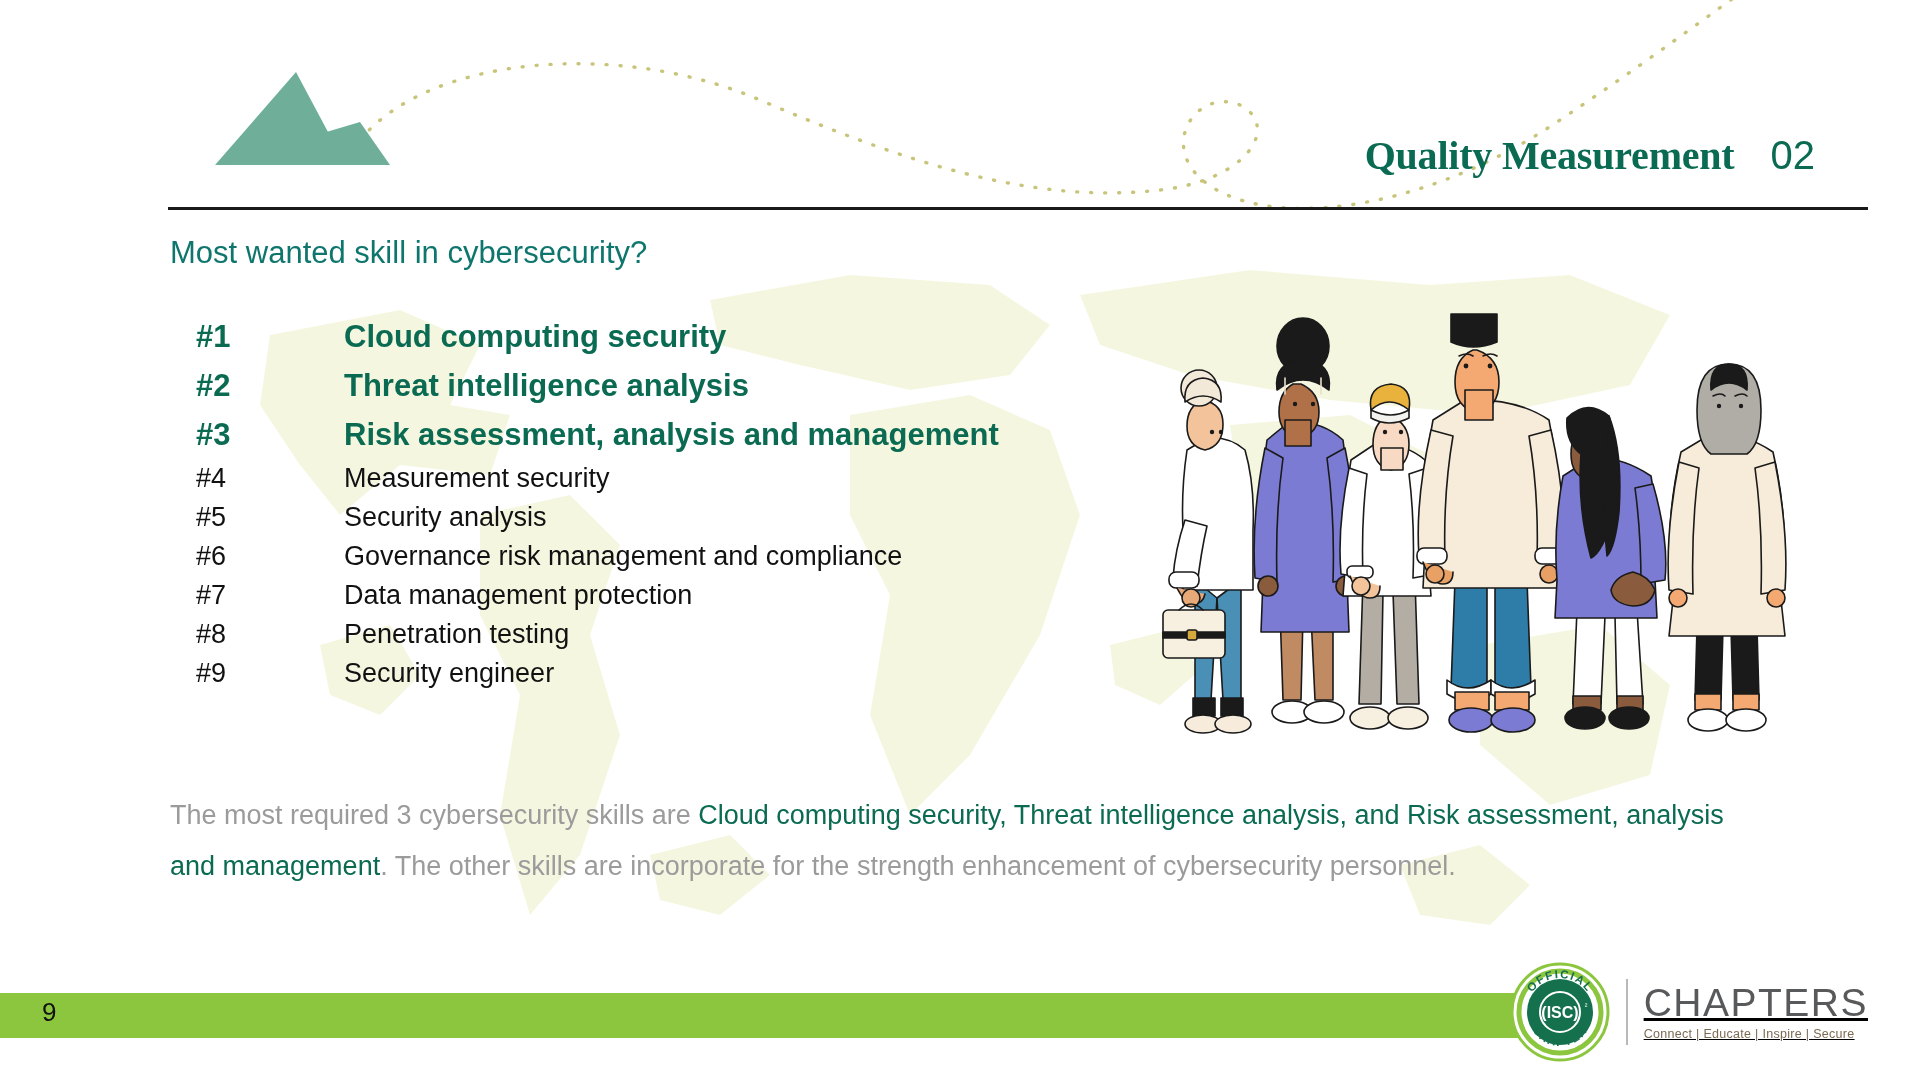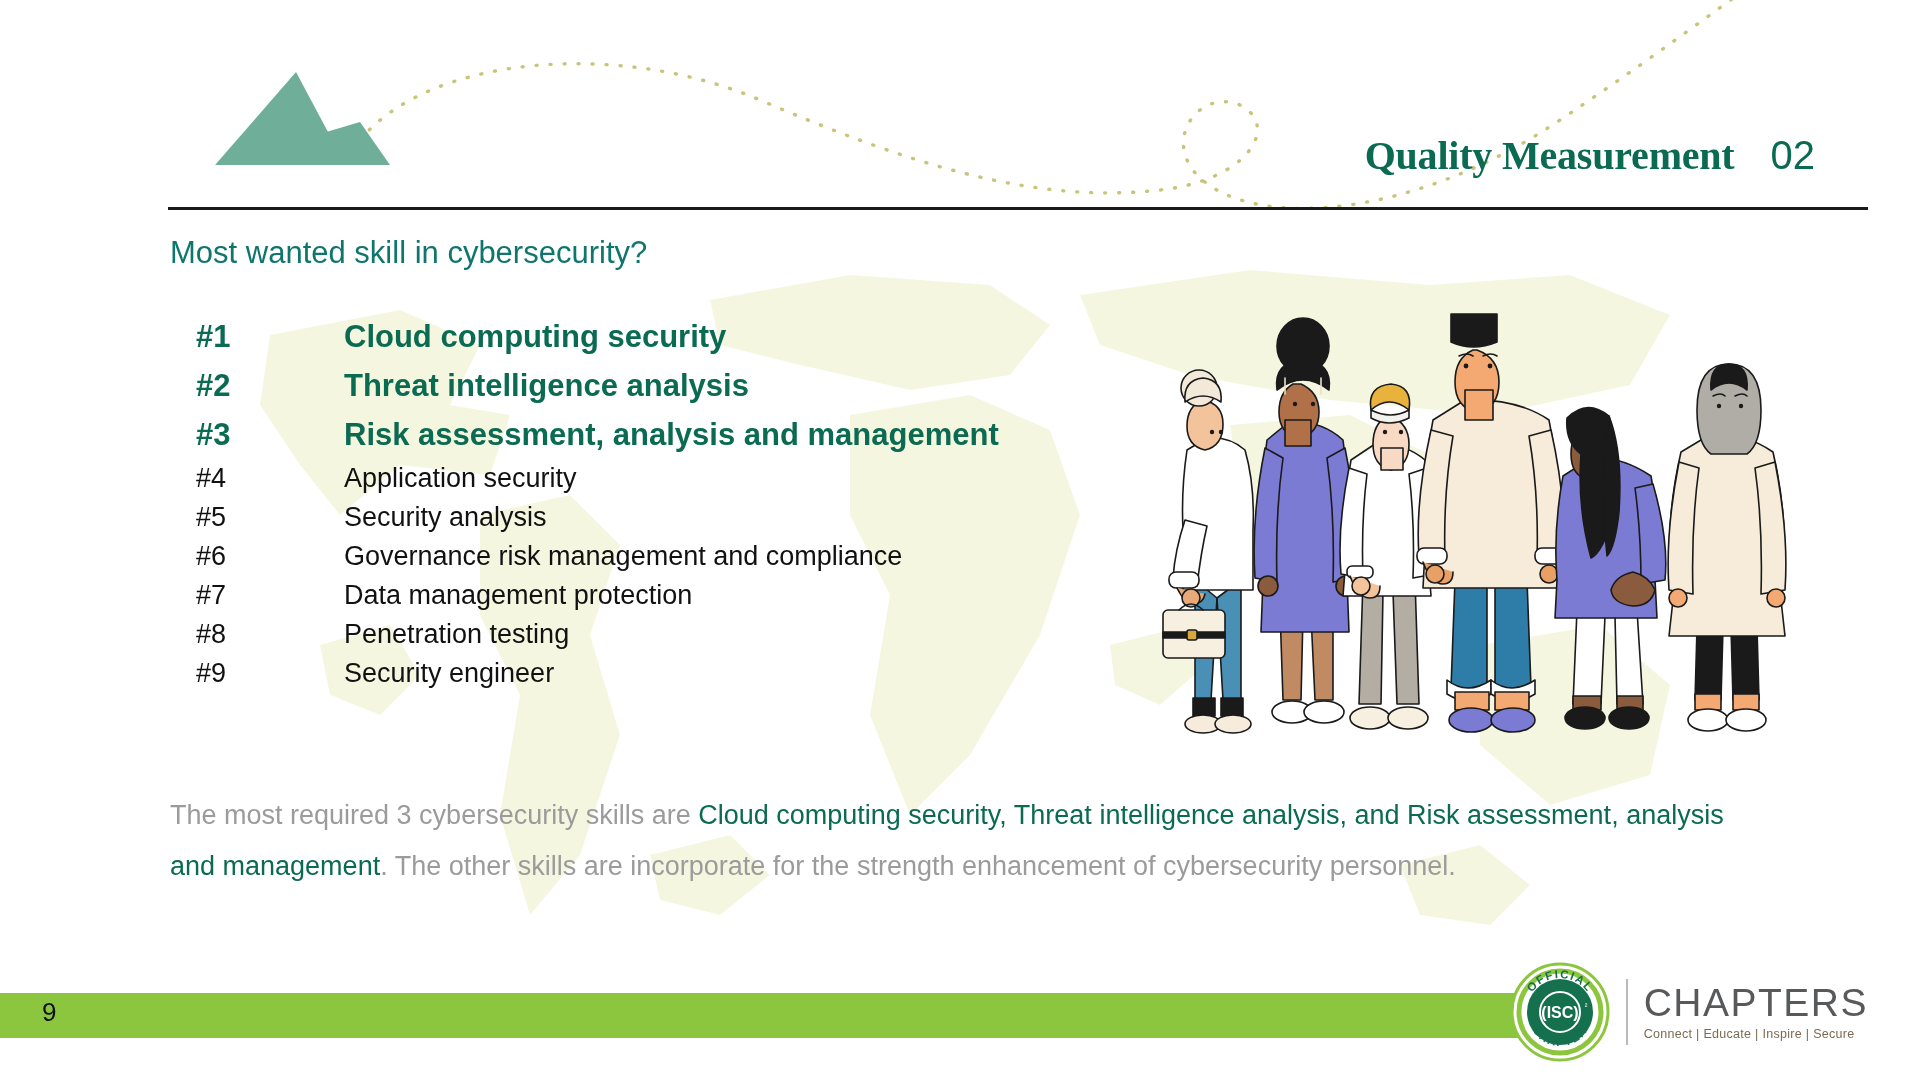--- a/index.html
+++ b/index.html
@@ -172,21 +172,21 @@
     gap: 16px;
     z-index: 6;
   }
   .seal { width: 100px; height: 100px; flex: none; }
   .logo-divider {
     width: 2px;
     height: 66px;
     background: #b9b9b9;
     flex: none;
   }
-  .logo-text { display: flex; flex-direction: column; gap: 6px; }
+  .logo-text { display: flex; flex-direction: column; gap: 6px; text-decoration: underline; }
   .logo-word {
     font-size: 39px;
     letter-spacing: 1.5px;
     color: #58595B;
     line-height: 1;
   }
   .logo-tag {
     font-size: 12.5px;
     letter-spacing: 0.3px;
     color: #7b6a52;
@@ -240,21 +240,21 @@
     <div class="rank-row top">
       <span class="rank-num">#2</span>
       <span class="rank-label">Threat intelligence analysis</span>
     </div>
     <div class="rank-row top">
       <span class="rank-num">#3</span>
       <span class="rank-label">Risk assessment, analysis and management</span>
     </div>
     <div class="rank-row normal">
       <span class="rank-num">#4</span>
-      <span class="rank-label">Application security</span>
+      <span class="rank-label">Measurement security</span>
     </div>
     <div class="rank-row normal">
       <span class="rank-num">#5</span>
       <span class="rank-label">Security analysis</span>
     </div>
     <div class="rank-row normal">
       <span class="rank-num">#6</span>
       <span class="rank-label">Governance risk management and compliance</span>
     </div>
     <div class="rank-row normal">

